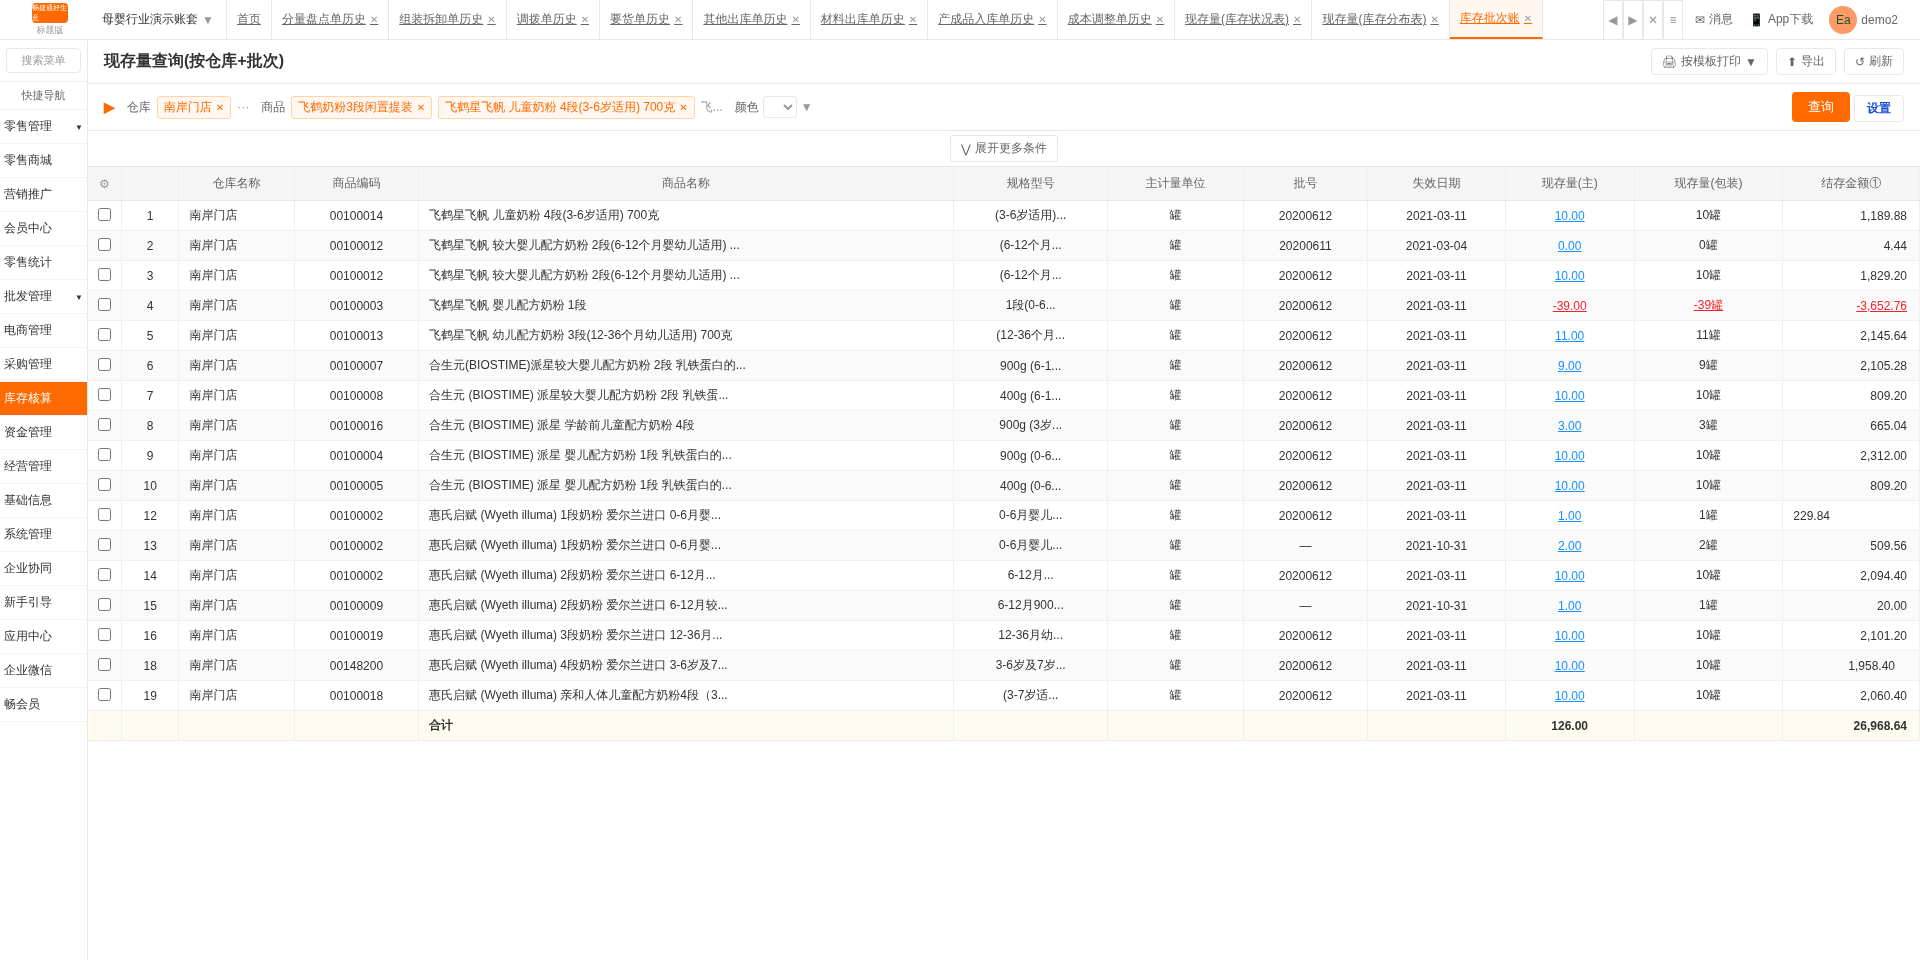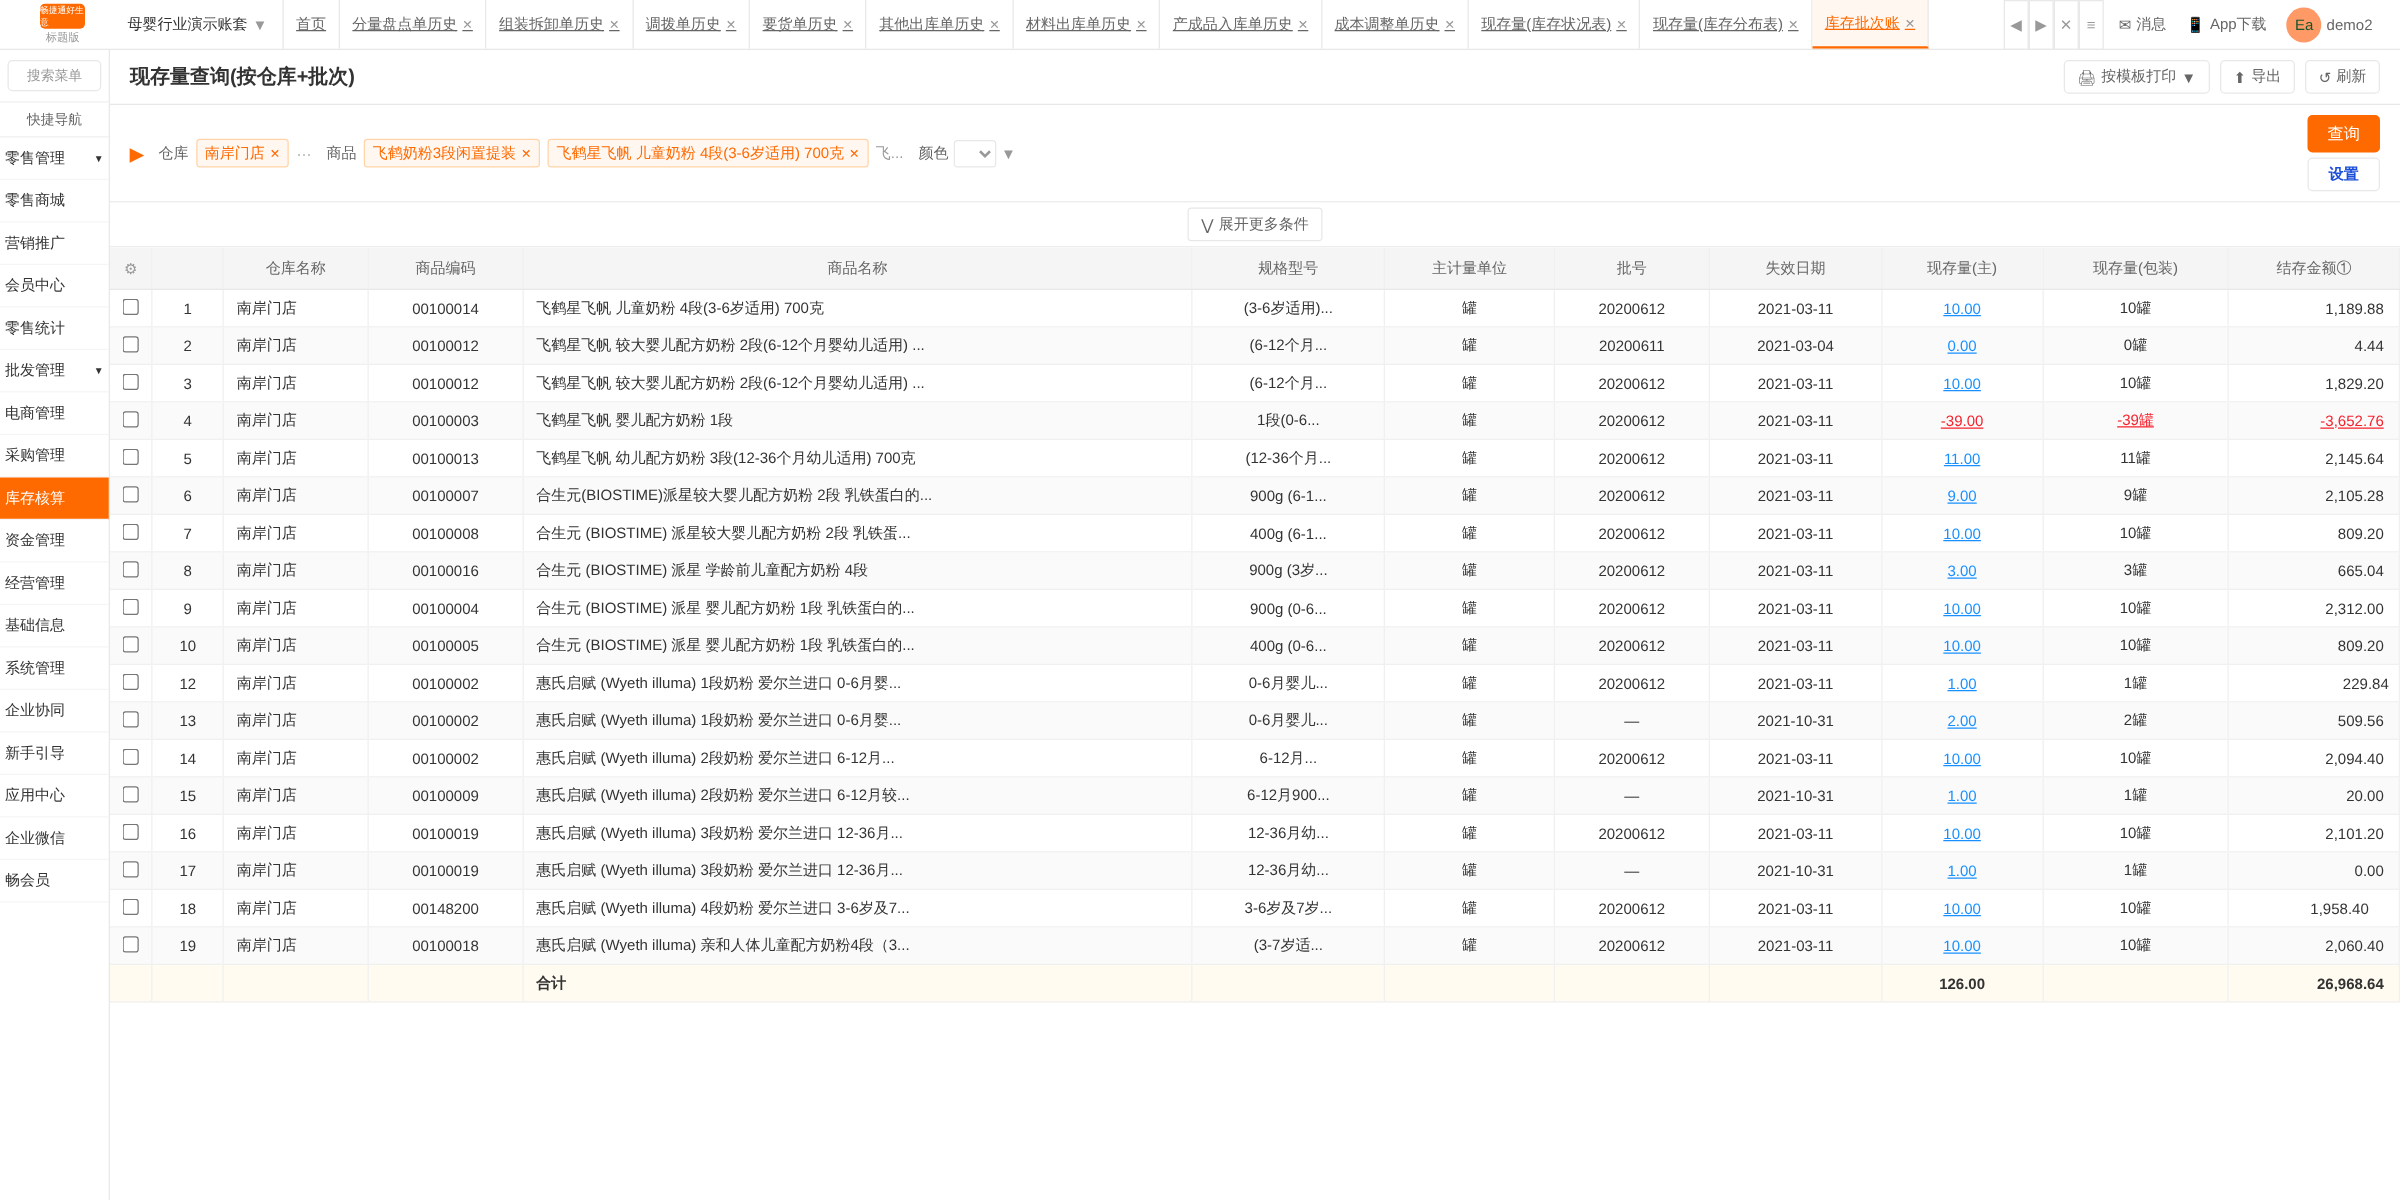--- a/index.html
+++ b/index.html
@@ -200,21 +200,21 @@
         <span class="filter-more">飞...</span>
       </div>
       <div class="filter-group color-filter">
         <span class="filter-label">颜色</span>
         <select class="color-select">
           <option value=""></option>
         </select>
         <span style="color:#999;">▼</span>
       </div>
       <div style="margin-left:auto;display:flex;gap:8px;align-items:center;">
-        <div style="display:flex;flex-direction:column;gap:4px;">
+        <div style="display:flex;flex-direction:row;gap:4px;align-items:flex-end;">
           <button class="query-btn">查询</button>
           <button class="setting-btn">设置</button>
         </div>
       </div>
     </div>
 
     <div class="filter-row2" style="background:#fff;padding:4px 16px;border-bottom:1px solid #e8e8e8;">
       <div class="expand-more">
         <span>⋁</span>
         <span>展开更多条件</span>
@@ -385,21 +385,21 @@
       <td>12</td>
       <td class="left">南岸门店</td>
       <td>00100002</td>
       <td class="left" style="max-width:320px;overflow:hidden;text-overflow:ellipsis;">惠氏启赋 (Wyeth illuma) 1段奶粉 爱尔兰进口 0-6月婴...</td>
       <td>0-6月婴儿...</td>
       <td>罐</td>
       <td>20200612</td>
       <td>2021-03-11</td>
       <td class="td-underline">1.00</td>
       <td class="">1罐</td>
-      <td class="" style="text-align:right;padding-right:8px;margin-top:32px;">229.84</td>
+      <td class="" style="text-align:left;padding-right:20px;margin-top:32px;">229.84</td>
     </tr>
             <tr>
       <td><input type="checkbox" style=""></td>
       <td>13</td>
       <td class="left">南岸门店</td>
       <td>00100002</td>
       <td class="left" style="max-width:320px;overflow:hidden;text-overflow:ellipsis;">惠氏启赋 (Wyeth illuma) 1段奶粉 爱尔兰进口 0-6月婴...</td>
       <td>0-6月婴儿...</td>
       <td>罐</td>
       <td>—</td>
@@ -445,34 +445,20 @@
       <td>12-36月幼...</td>
       <td>罐</td>
       <td>20200612</td>
       <td>2021-03-11</td>
       <td class="td-underline">10.00</td>
       <td class="">10罐</td>
       <td class="" style="text-align:right;padding-right:12px;">2,101.20</td>
     </tr>
             <tr>
       <td><input type="checkbox" style=""></td>
-      <td>17</td>
-      <td class="left">南岸门店</td>
-      <td>00100019</td>
-      <td class="left" style="max-width:320px;overflow:hidden;text-overflow:ellipsis;">惠氏启赋 (Wyeth illuma) 3段奶粉 爱尔兰进口 12-36月...</td>
-      <td>12-36月幼...</td>
-      <td>罐</td>
-      <td>—</td>
-      <td>2021-10-31</td>
-      <td class="td-underline">1.00</td>
-      <td class="">1罐</td>
-      <td class="" style="text-align:right;padding-right:12px;">0.00</td>
-    </tr>
-            <tr>
-      <td><input type="checkbox" style=""></td>
       <td>18</td>
       <td class="left">南岸门店</td>
       <td>00148200</td>
       <td class="left" style="max-width:320px;overflow:hidden;text-overflow:ellipsis;">惠氏启赋 (Wyeth illuma) 4段奶粉 爱尔兰进口 3-6岁及7...</td>
       <td>3-6岁及7岁...</td>
       <td>罐</td>
       <td>20200612</td>
       <td>2021-03-11</td>
       <td class="td-underline">10.00</td>
       <td class="">10罐</td>

